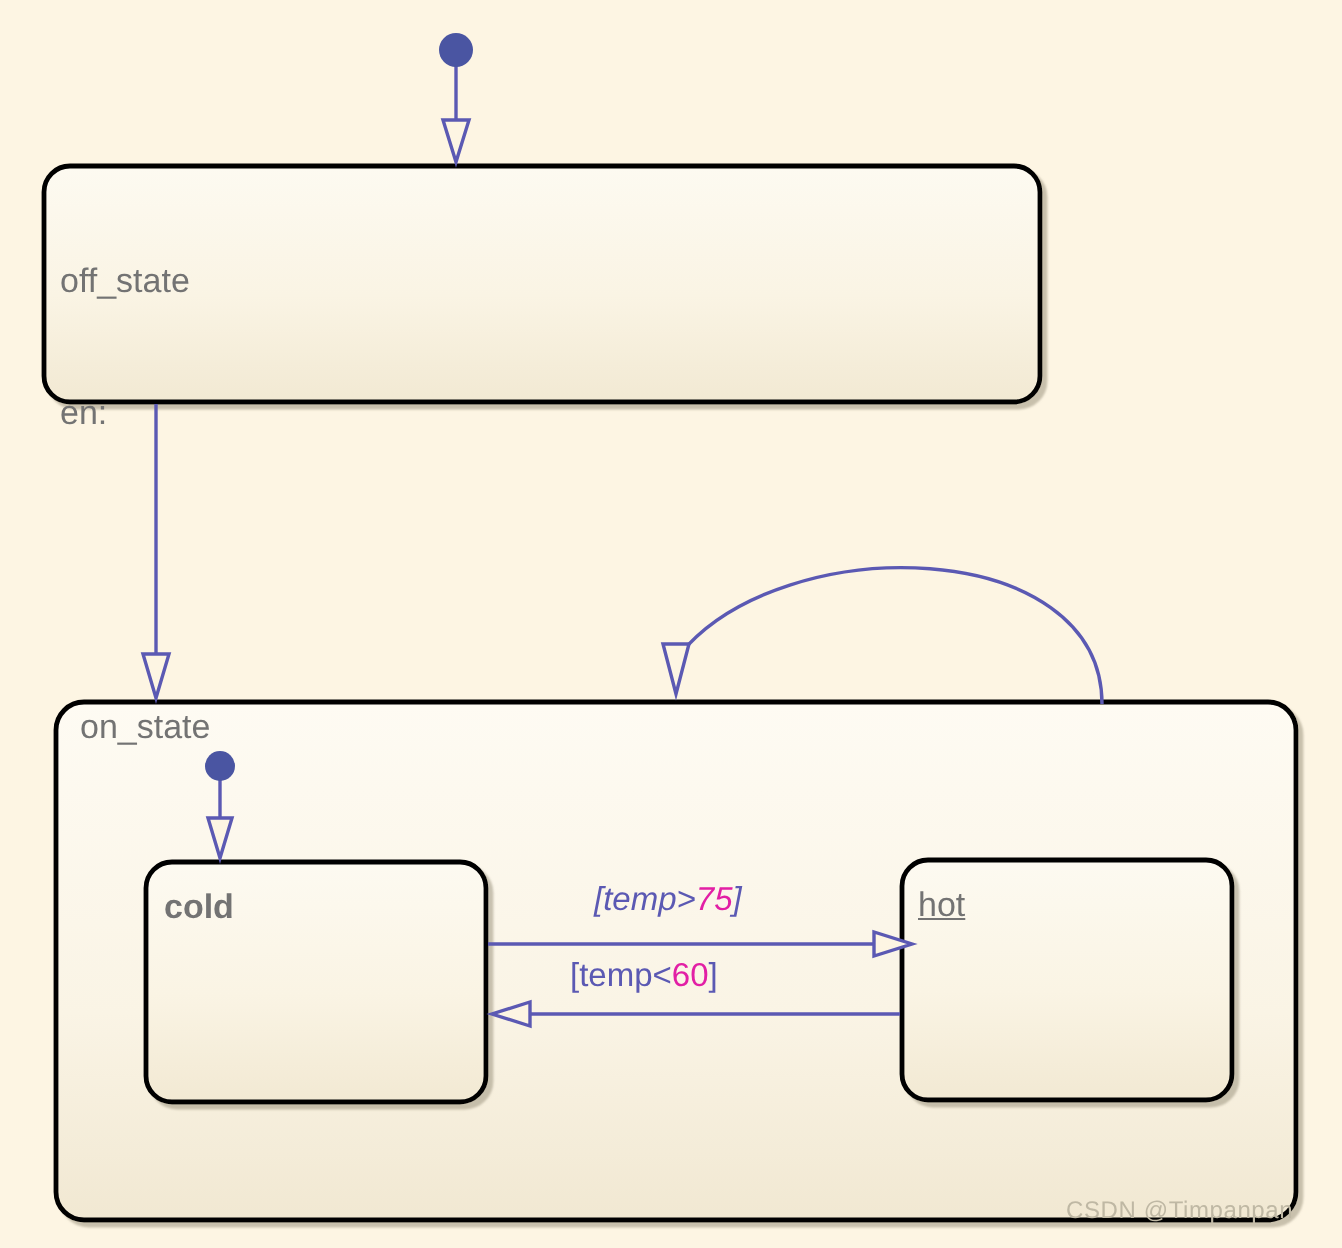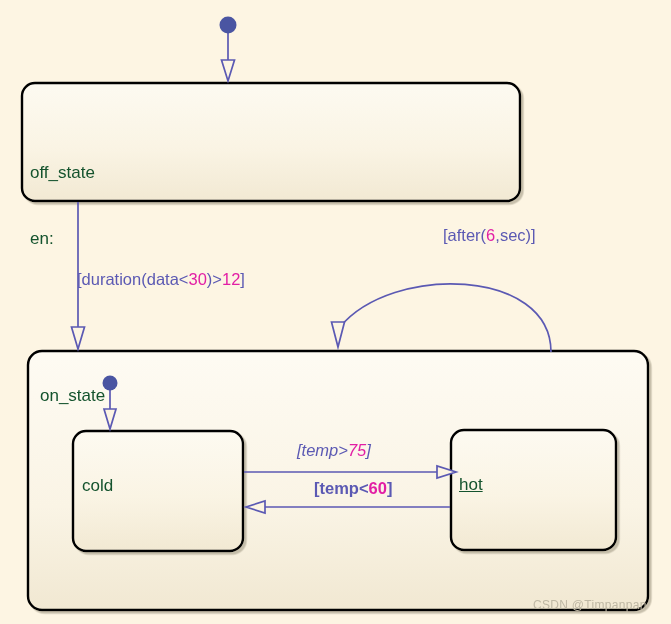--- a/index.html
+++ b/index.html
@@ -20,24 +20,23 @@
     left: 0;
     top: 0;
     width: 671px;
     height: 624px;
     overflow: visible;
   }
   .state-label {
     position: absolute;
     font-family: "Liberation Sans", sans-serif;
     font-size: 17px;
-    color: #14532d;
+    color: #737373;
     white-space: pre;
     line-height: 22px;
-    margin-top: 32px;
   }
   .trans-label {
     position: absolute;
     font-family: "Liberation Sans", sans-serif;
     font-size: 16.5px;
     color: #5B59B3;
     white-space: pre;
   }
   .trans-label .num {
     color: #E21FA5;
@@ -122,27 +121,25 @@
     </g>
   </svg>
 
   <div class="state-label" style="left:30px; top:86px;">
     <div>off_state</div>
     <div>en:</div>
   </div>
 
   <div class="state-label" style="left:40px; top:353px;">on_state</div>
 
-  <div class="state-label" style="left:82px; top:443px;">cold</div>
+  <div class="state-label" style="left:82px; top:443px;font-weight:bold;">cold</div>
 
   <div class="state-label" style="left:459px; top:442px;text-decoration:underline;">hot</div>
 
-  <div class="trans-label" style="left:77px; top:270px;"><span>[duration(data&lt;</span><span class="num">30</span><span>)&gt;</span><span class="num">12</span><span>]</span></div>
 
-  <div class="trans-label" style="left:443px; top:226px;"><span>[after(</span><span class="num">6</span><span>,sec)]</span></div>
 
   <div class="trans-label" style="left:297px; top:441px;font-style:italic;"><span>[temp&gt;</span><span class="num">75</span><span>]</span></div>
 
-  <div class="trans-label" style="left:314px; top:479px;font-weight:bold;"><span>[temp&lt;</span><span class="num">60</span><span>]</span></div>
+  <div class="trans-label" style="left:285px; top:479px;"><span>[temp&lt;</span><span class="num">60</span><span>]</span></div>
 
   <div class="watermark" style="left:533px; top:598px;">CSDN @Timpanpan</div>
 
 </div>
 
 </body></html>

